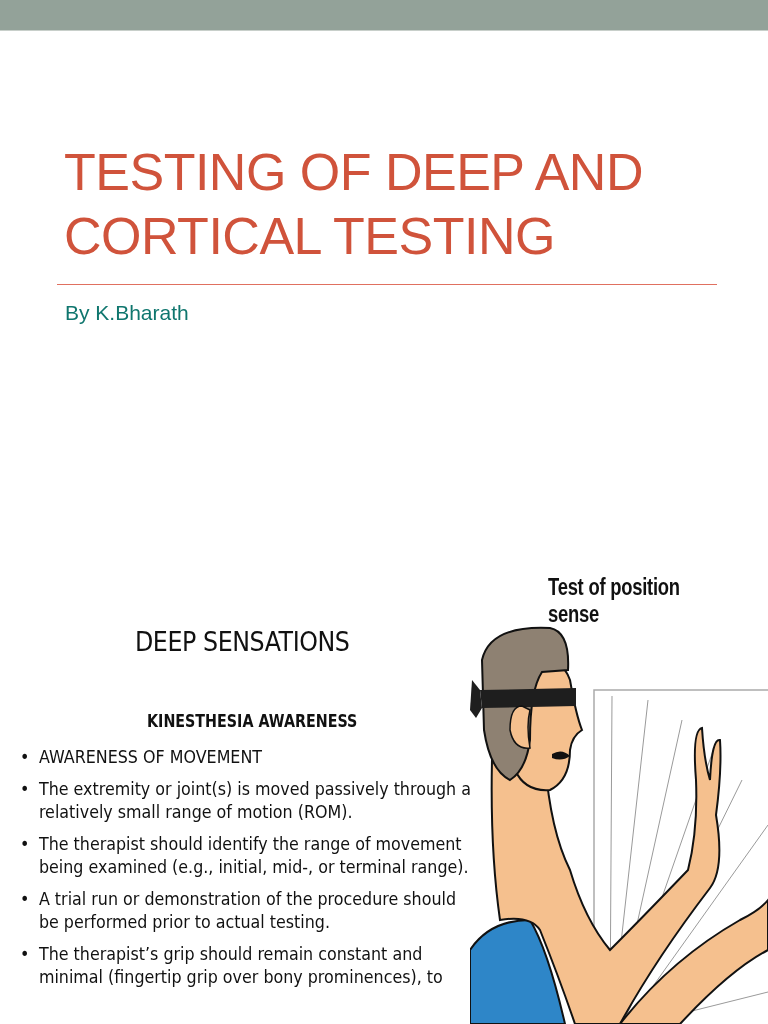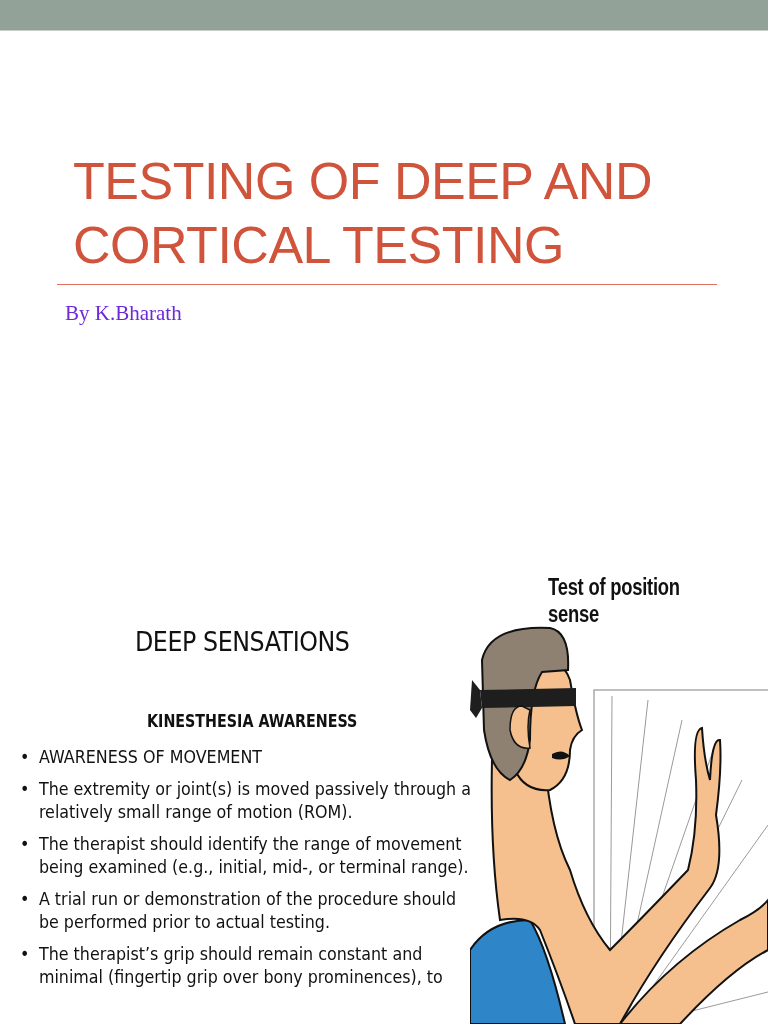--- a/index.html
+++ b/index.html
@@ -1,20 +1,20 @@
 <!DOCTYPE html>
 <html><head>
 <meta charset="utf-8">
 <style>
   html, body { margin:0; padding:0; }
   body { width:768px; height:1024px; background:#ffffff; position:relative; overflow:hidden; font-family:"Liberation Sans", sans-serif; }
   .topbar { position:absolute; left:0; top:0; width:768px; height:30px; background:#93a299; border-bottom:1px solid #c8cfca; }
-  .title { position:absolute; left:64px; top:140px; width:680px; color:#d0533b; font-family:"Liberation Sans", sans-serif; font-size:52px; line-height:64px; letter-spacing:-0.5px; margin:9px; font-weight:normal; }
+  .title { position:absolute; left:64px; top:140px; width:680px; color:#d0533b; font-family:"Liberation Sans", sans-serif; font-size:52px; line-height:64px; letter-spacing:-0.5px; margin:0; font-weight:normal; }
   .rule { position:absolute; left:57px; top:284px; width:660px; height:1px; background:#e07060; }
-  .subtitle { position:absolute; left:65px; top:301px; color:#6d28d9; font-size:21px; font-family:Liberation Serif, serif; }
+  .subtitle { position:absolute; left:65px; top:301px; color:#0f766e; font-size:21px; font-family:Liberation Sans, sans-serif; }
   .ds-title { position:absolute; left:135px; top:626px; font-family:"DejaVu Sans", sans-serif; font-size:27px; color:#111; letter-spacing:-0.5px; transform:scaleX(0.88); transform-origin:left top; }
   .kin-title { position:absolute; left:147px; top:711px; font-family:"DejaVu Sans", sans-serif; font-weight:bold; font-size:17px; color:#111; transform:scaleX(0.84); transform-origin:left top; }
   .bullets { position:absolute; left:20px; top:745px; width:470px; margin:0; padding:0; list-style:none; font-family:"DejaVu Sans", sans-serif; color:#111; }
   .bullets li { position:relative; padding-left:22px; font-size:18.5px; line-height:23px; margin-bottom:9px; transform:scaleX(0.86); transform-origin:left top; width:540px; }
   .bullets li .dot { position:absolute; left:0; top:0; }
   .pos-title { position:absolute; left:548px; top:574px; font-family:"Liberation Sans", sans-serif; font-weight:bold; font-size:23px; color:#111; transform:scaleX(0.8); transform-origin:left top; letter-spacing:-0.3px; }
   .illus { position:absolute; left:470px; top:620px; width:298px; height:404px; }
 </style>
 </head>
 <body>

